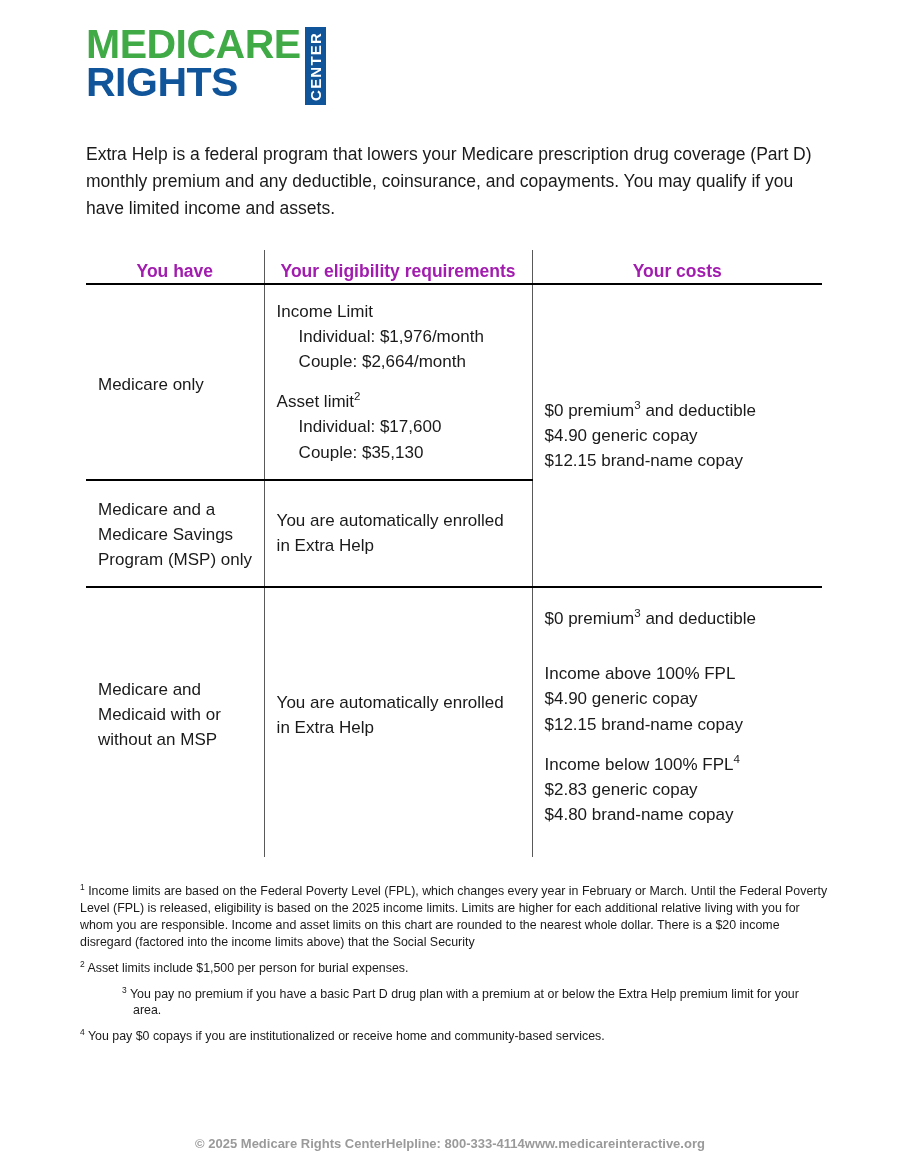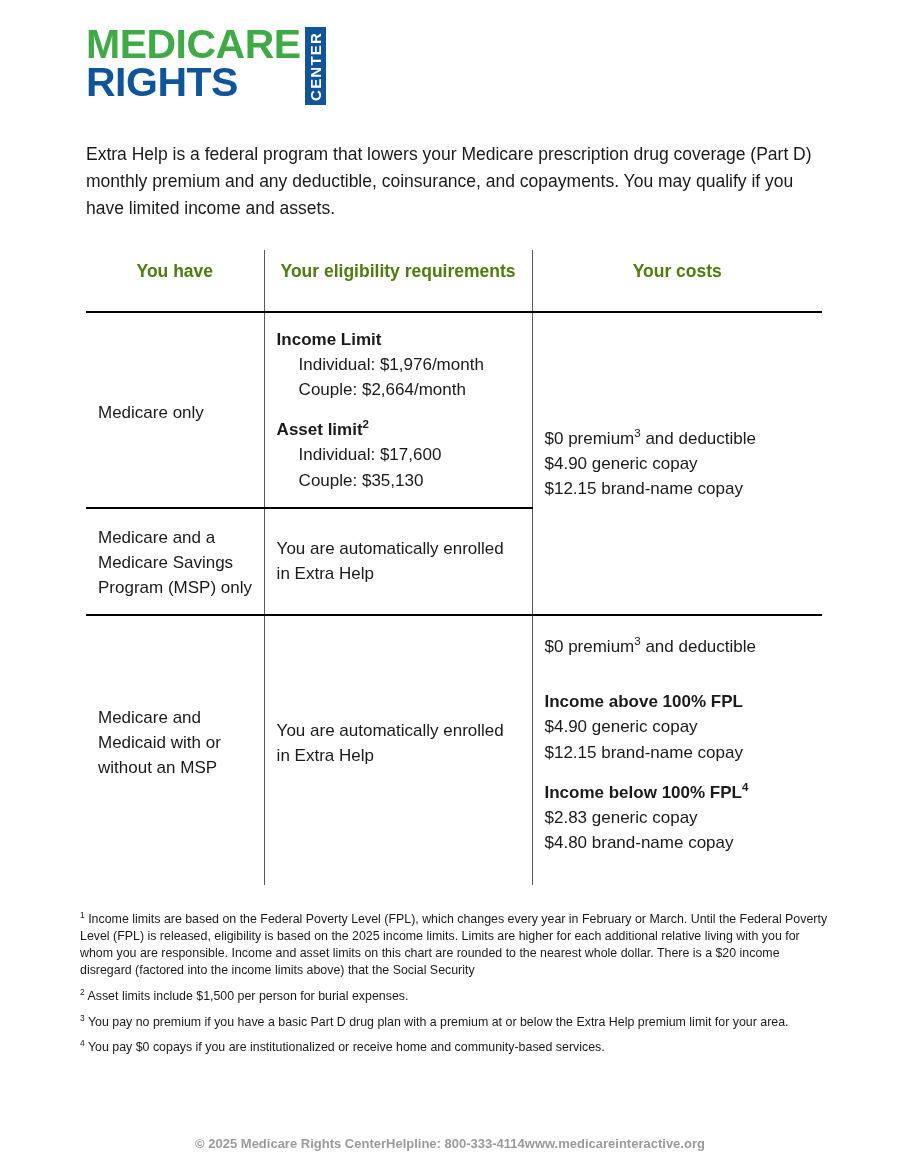--- a/index.html
+++ b/index.html
@@ -91,56 +91,56 @@
   }
 
   
   .table-wrap { margin: 28px 78px 0 86px; }
   table.main { width: 100%; border-collapse: collapse; table-layout: fixed; }
   table.main col.c1 { width: 24.2%; }
   table.main col.c2 { width: 36.4%; }
   table.main col.c3 { width: 39.4%; }
 
   table.main th {
-    color: #4d7c0f;
+    color: #a21caf;
     font-size: 17.5px;
     font-weight: bold;
     text-align: center;
     vertical-align: middle;
-    padding: 10px 8px 28px 8px;
+    padding: 10px 8px 0 8px;
     line-height: 1.28;
   }
   table.main td {
     font-size: 17px;
     line-height: 1.48;
     vertical-align: top;
     padding: 14px 10px 14px 12px;
   }
 
   .vline-l { border-left: 1.5px solid #595959; }
   .hrule-top { border-top: 2.6px solid #000000; }
 
   .cell-mid { vertical-align: middle !important; }
 
-  .lbl { font-weight: bold; }
+  .lbl { font-weight: normal; }
   .ind { padding-left: 22px; display: block; }
   .gap { display: block; height: 15px; }
   sup { font-size: 0.68em; vertical-align: super; line-height: 0; }
 
   .row-h { height: 1px; }
 
   
   .footnotes {
     margin: 26px 70px 0 80px;
     font-size: 12.4px;
     line-height: 1.36;
     color: #1a1a1a;
   }
   .footnotes p { margin: 0 0 9px 0; text-indent: 0; }
-  .footnotes p.hang { padding-left: 11px; text-indent: -11px; }
+  .footnotes p.hang { padding-left: 11px; text-indent: -11px; margin-left: 42px; }
 
   
   .footer {
     position: absolute;
     left: 0; right: 0;
     bottom: 14px;
     display: flex;
     justify-content: center;
     font-size: 13px;
     color: #9a9a9a;

